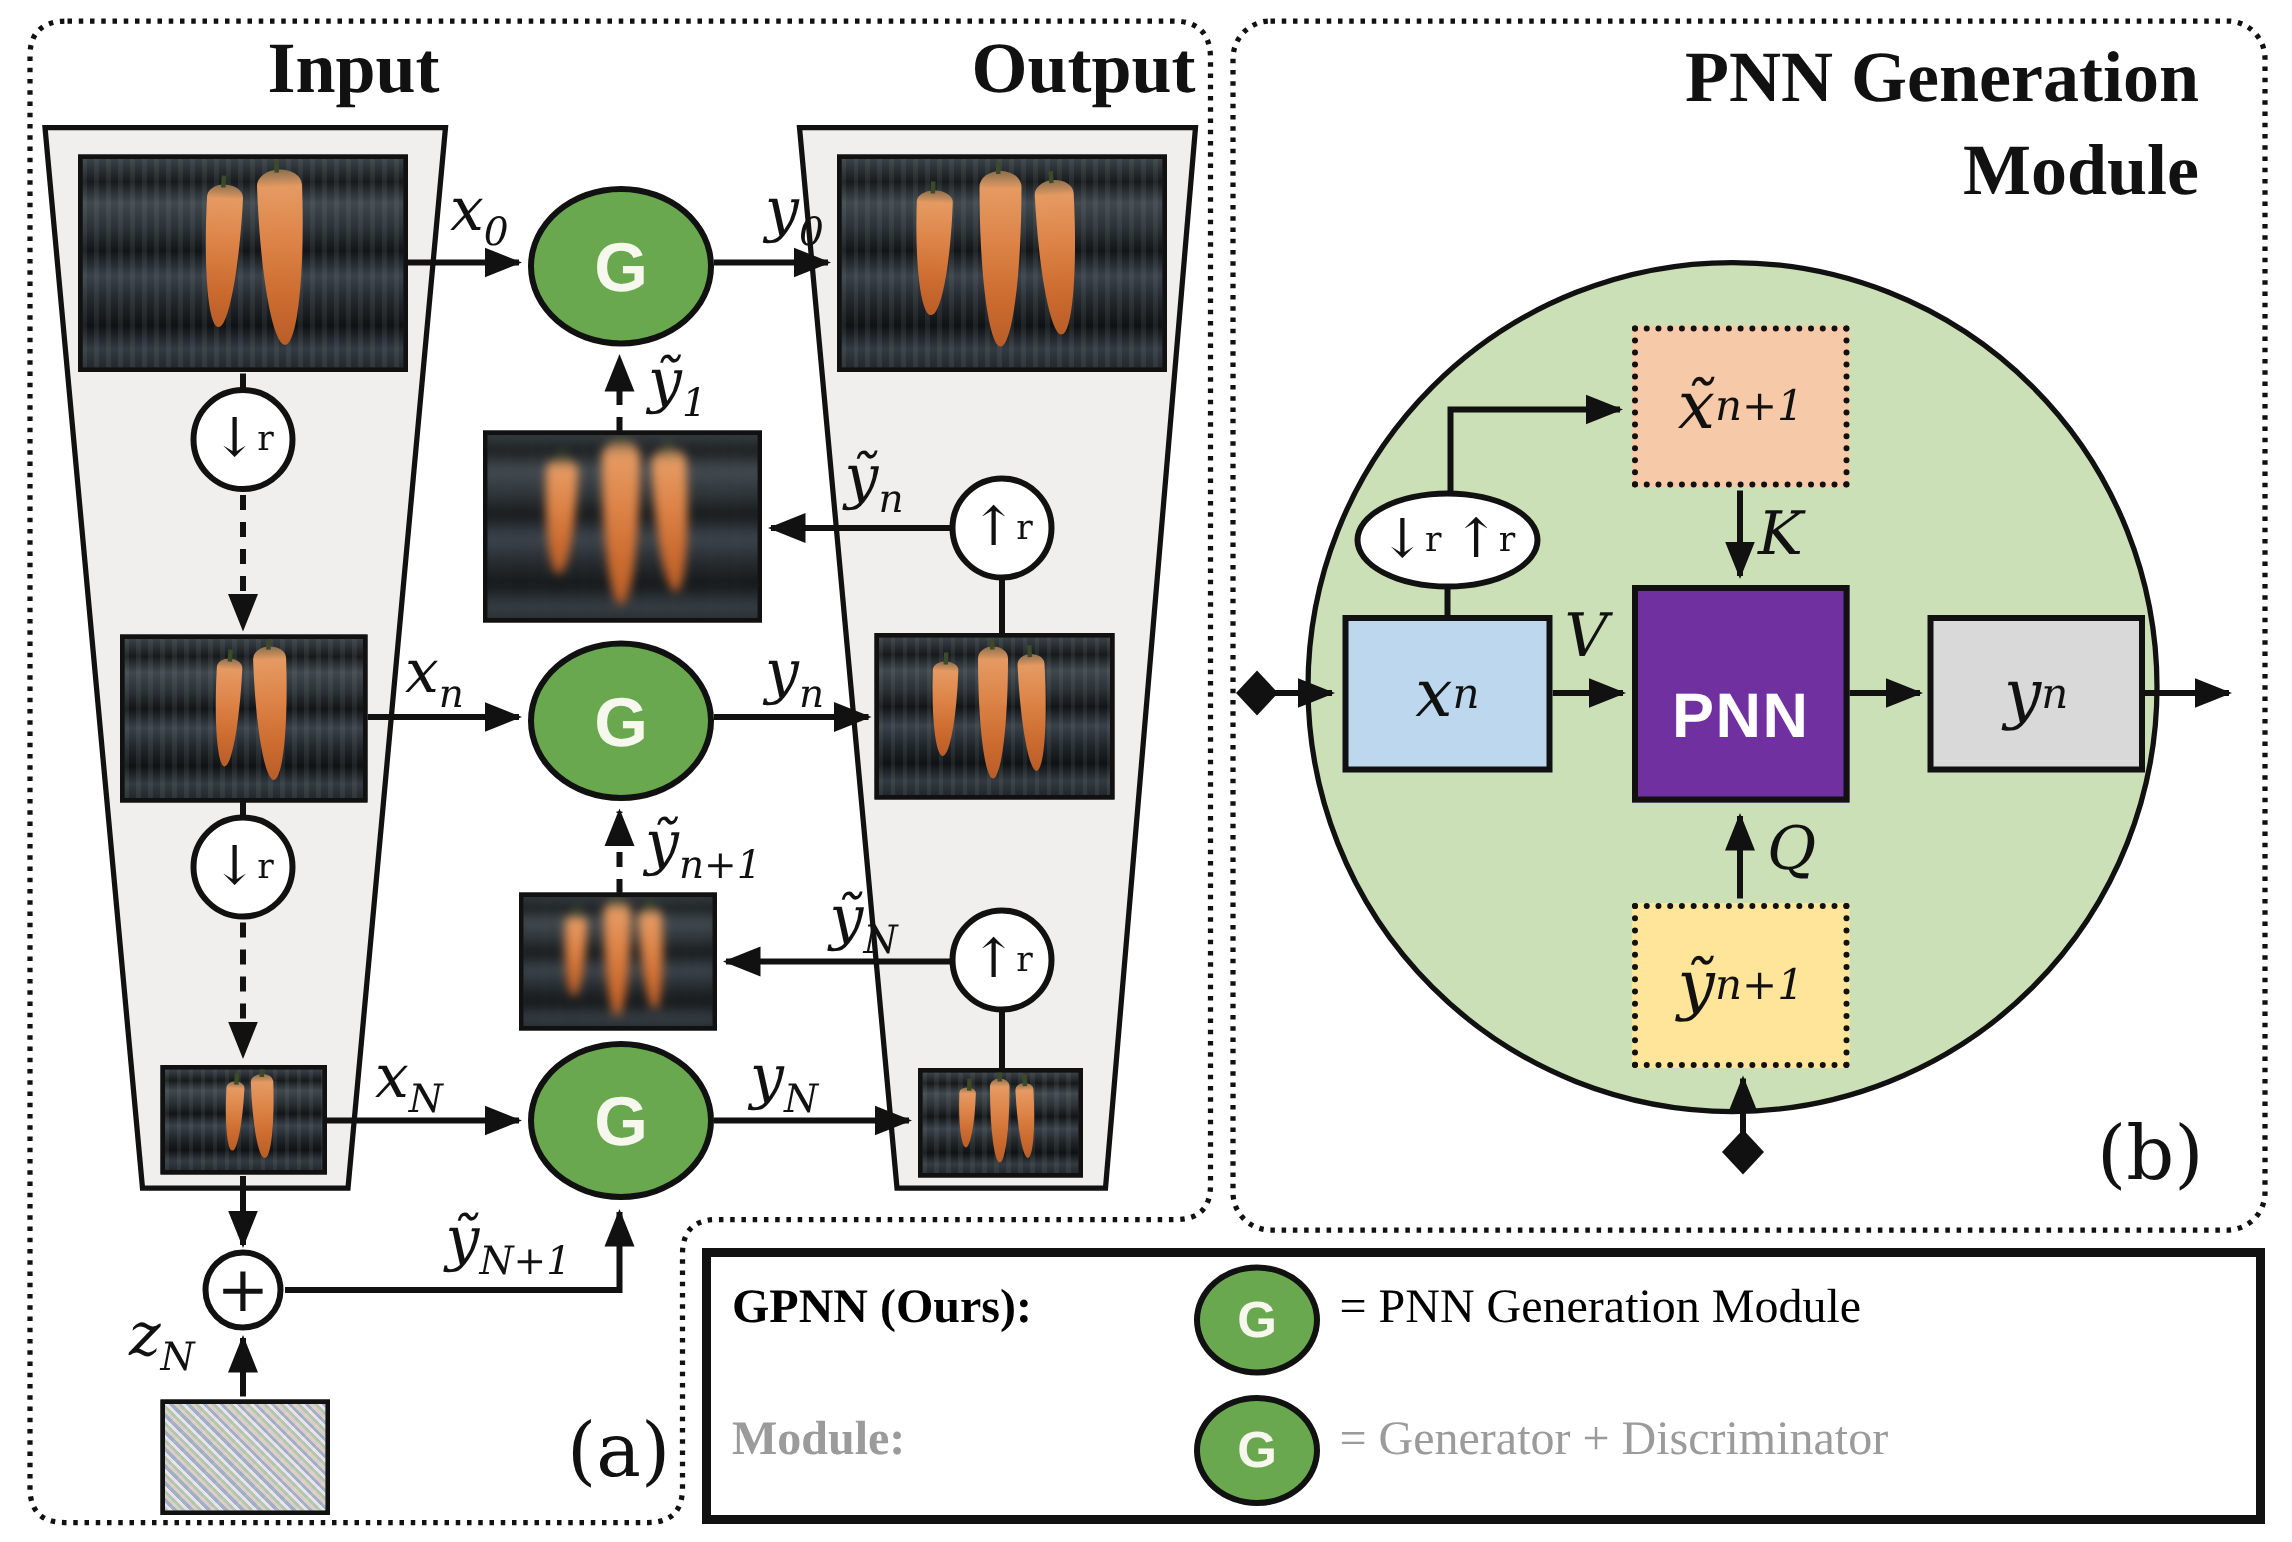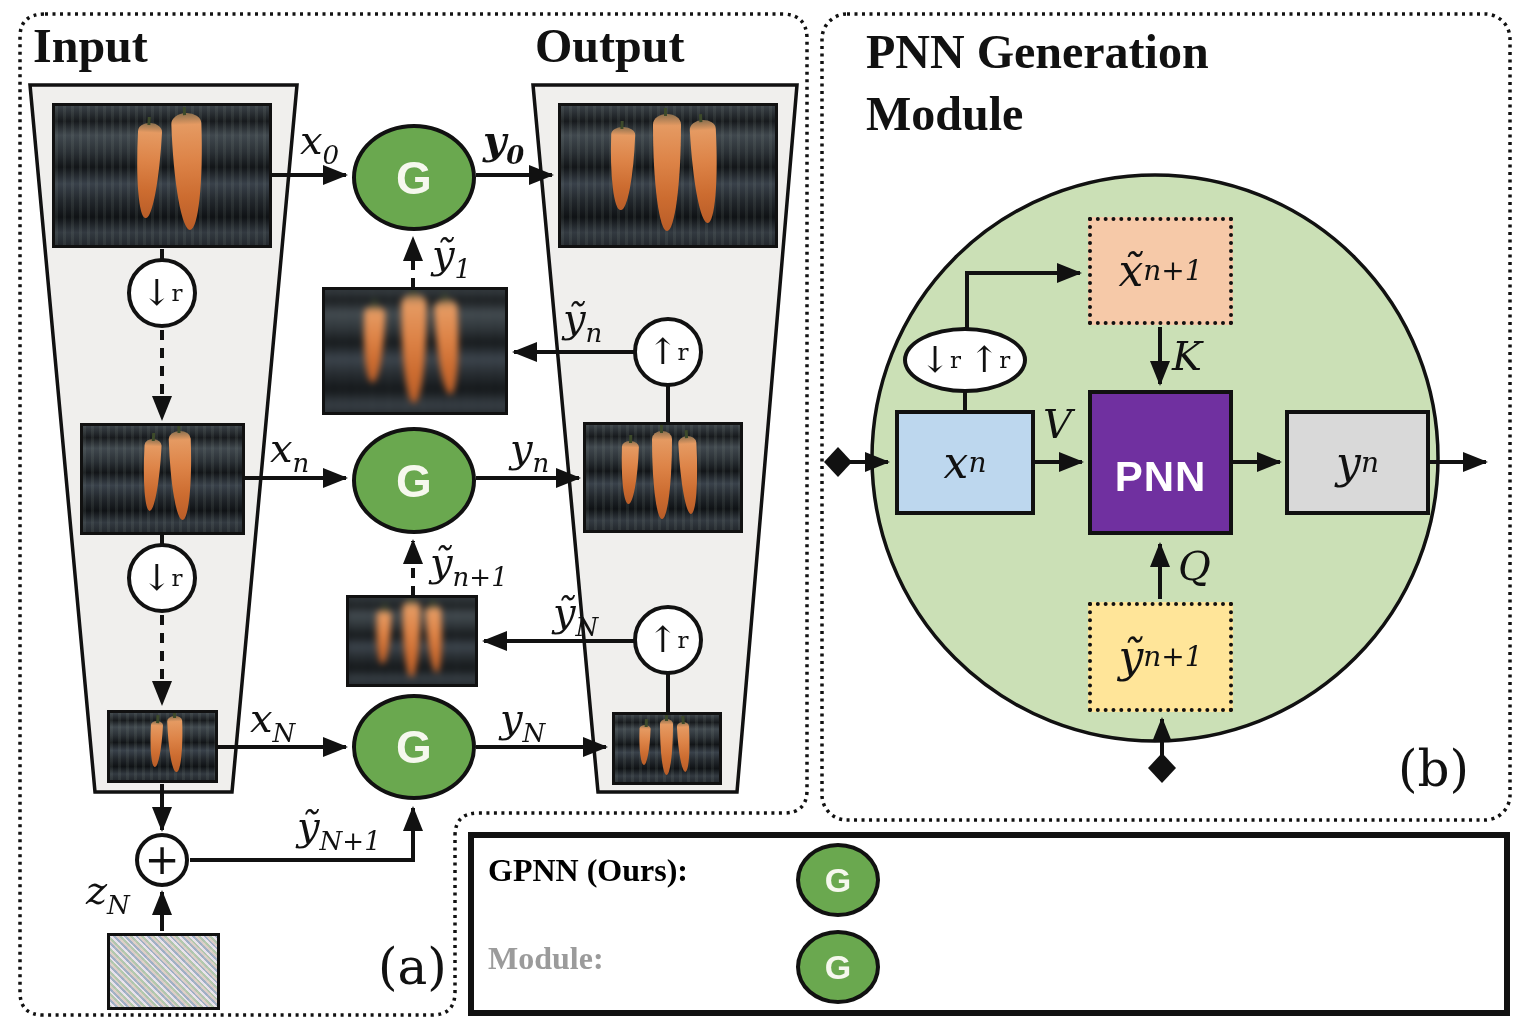--- a/index.html
+++ b/index.html
@@ -2,21 +2,21 @@
 <html><head>
 <meta charset="utf-8">
 <style>
   html,body{margin:0;padding:0;background:#fff;}
   #stage{position:relative;width:1528px;height:1028px;background:#fff;overflow:hidden;
          font-family:"Liberation Serif",serif;}
   #wires{position:absolute;left:0;top:0;z-index:1;}
 
   
   .ptitle{position:absolute;z-index:4;font-family:"Liberation Serif",serif;font-weight:bold;
-          font-size:48px;color:#111;text-align:left;white-space:nowrap;}
+          font-size:48px;color:#111;text-align:right;white-space:nowrap;}
   .mlabel{position:absolute;z-index:5;font-family:"DejaVu Serif","Liberation Serif",serif;
           font-style:italic;font-size:40px;color:#111;white-space:nowrap;line-height:1;}
   .mlabel sub{font-size:26px;font-style:italic;vertical-align:-10px;line-height:0;}
   .paren{position:absolute;z-index:5;font-family:"DejaVu Serif",serif;font-size:50px;color:#111;}
 
   
   .gnode{position:absolute;z-index:4;border-radius:50%;background:#6aa84f;border:4px solid #111;
          box-sizing:border-box;display:flex;align-items:center;justify-content:center;
          color:#f6f8ee;font-family:"Liberation Sans",sans-serif;font-weight:bold;}
   .op{position:absolute;z-index:4;background:#fff;border:4px solid #111;border-radius:50%;
@@ -202,21 +202,21 @@
   <div class="op" style="left:633px;top:605px;width:70px;height:70px;">
     <span class="g">↑</span>
       <sup>r</sup>
     </div>
   <div class="op" style="left:135px;top:833px;width:54px;height:54px;">
     <span class="plus">+</span>
     </div>
 
   <div class="mlabel" style="left:300px;top:120px;text-align:right;">
     <span>x</span><sub>0</sub></div>
-  <div class="mlabel" style="left:483px;top:120px;font-weight:bold;">
+  <div class="mlabel" style="left:510px;top:120px;">
     <span>y</span><sub>0</sub></div>
   <div class="mlabel" style="left:432px;top:234px;">
     <span>ỹ</span><sub>1</sub></div>
   <div class="mlabel" style="left:563px;top:298px;">
     <span>ỹ</span><sub>n</sub></div>
   <div class="mlabel" style="left:270px;top:428px;">
     <span>x</span><sub>n</sub></div>
   <div class="mlabel" style="left:510px;top:428px;">
     <span>y</span><sub>n</sub></div>
   <div class="mlabel" style="left:430px;top:542px;">
@@ -263,18 +263,20 @@
   <div class="mlabel" style="left:1172px;top:336px;">K</div>
   <div class="mlabel" style="left:1043px;top:404px;">V</div>
   <div class="mlabel" style="left:1178px;top:546px;">Q</div>
   <div class="paren" style="left:1398px;top:740px;">(b)</div>
 
   <div id="legend" style="left:468px;top:832px;width:1042px;height:184px;"></div>
   <div class="leg-text leg-name" style="left:488px;top:852px;">GPNN (Ours):</div>
   <div class="gnode" style="left:796px;top:843px;width:84px;height:74px;font-size:34px;z-index:7;">
       <span>G</span>
     </div>
+  <div class="leg-text" style="left:893px;top:852px;">= PNN Generation Module</div>
   <div class="leg-text leg-name muted" style="left:488px;top:940px;">Module:</div>
   <div class="gnode" style="left:796px;top:930px;width:84px;height:74px;font-size:34px;z-index:7;">
       <span>G</span>
     </div>
+  <div class="leg-text muted" style="left:893px;top:940px;">= Generator + Discriminator</div>
 
 </div>
 
 </body></html>

